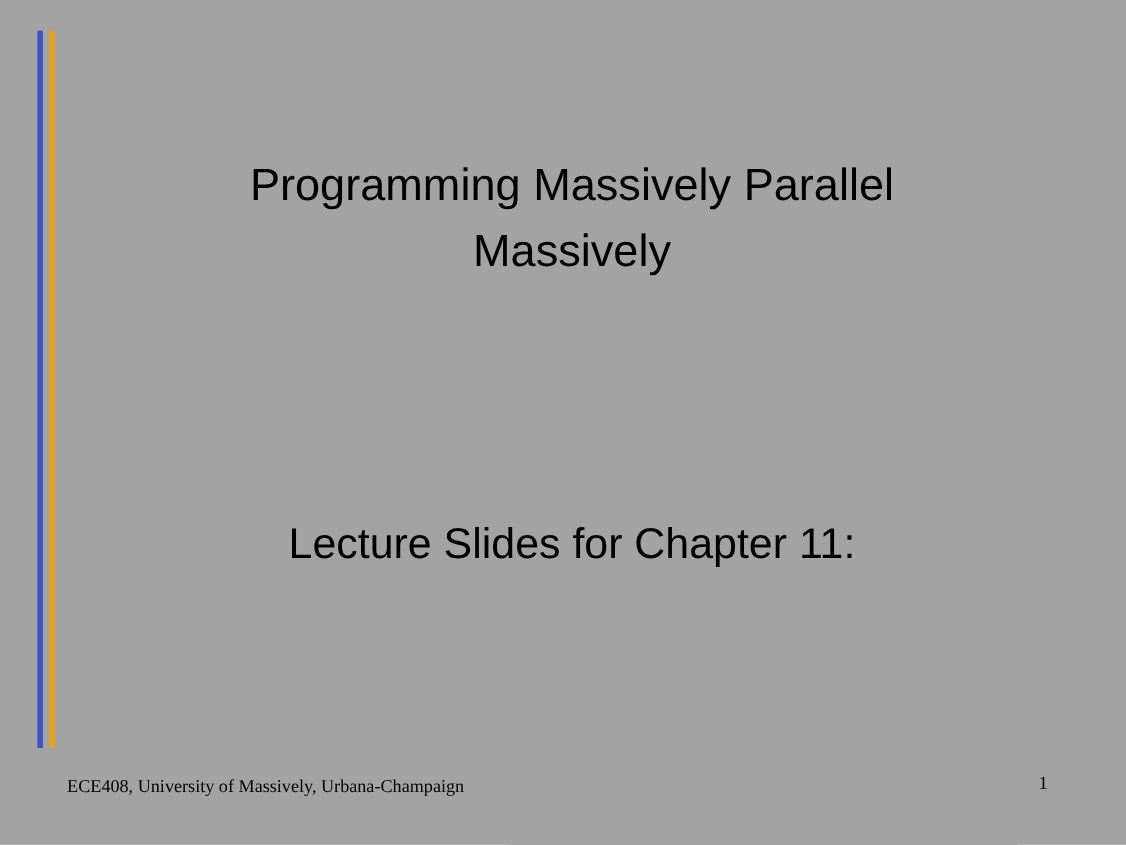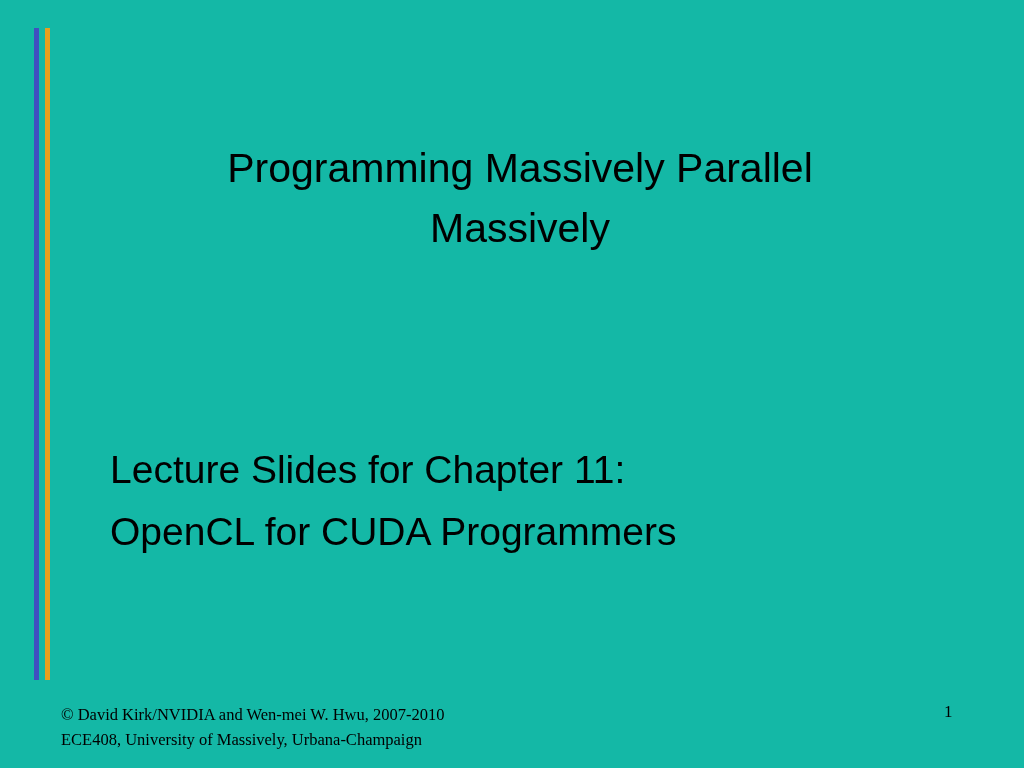--- a/index.html
+++ b/index.html
@@ -11,21 +11,21 @@
     width: 1024px;
     height: 768px;
     position: relative;
     overflow: hidden;
     font-family: "Liberation Sans", sans-serif;
   }
 
   .slide {
     position: absolute;
     inset: 0;
-    background: #14b8a6;
+    background: #a3a3a3;
   }
 
   
   .bar {
     position: absolute;
     top: 28px;
     height: 652px;
     width: 5px;
   }
   .bar-blue {
@@ -51,22 +51,23 @@
     color: #000000;
     font-family: "Liberation Sans", sans-serif;
     font-weight: normal;
     letter-spacing: 0px;
   }
 
   
   .subtitle-block {
     position: absolute;
     left: 110px;
-    top: 439px;
+    top: 464px;
     width: 820px;
+    text-align: center;
   }
   .subtitle-line {
     font-size: 39px;
     line-height: 62px;
     color: #000000;
     font-family: "Liberation Sans", sans-serif;
     font-weight: normal;
   }
 
   
@@ -101,23 +102,21 @@
   <div class="bar bar-blue"></div>
   <div class="bar bar-orange"></div>
 
   <div class="title-block">
     <div class="title-line">Programming Massively Parallel</div>
     <div class="title-line">Massively</div>
   </div>
 
   <div class="subtitle-block">
     <div class="subtitle-line">Lecture Slides for Chapter 11:</div>
-    <div class="subtitle-line">OpenCL for CUDA Programmers</div>
   </div>
 
   <div class="footer">
-    <div class="footer-line">© David Kirk/NVIDIA and Wen-mei W. Hwu, 2007-2010</div>
     <div class="footer-line">ECE408, University of Massively, Urbana-Champaign</div>
   </div>
 
   <div class="page-number">1</div>
 
 </div>
 
 </body></html>

